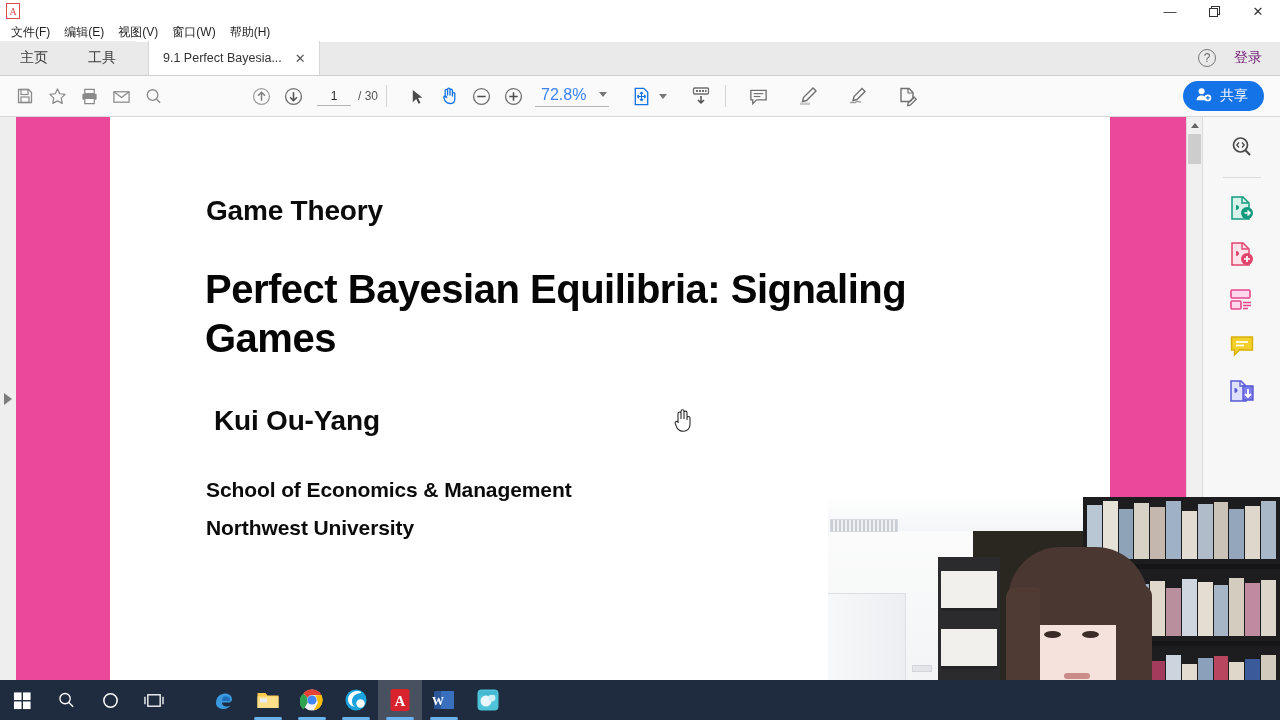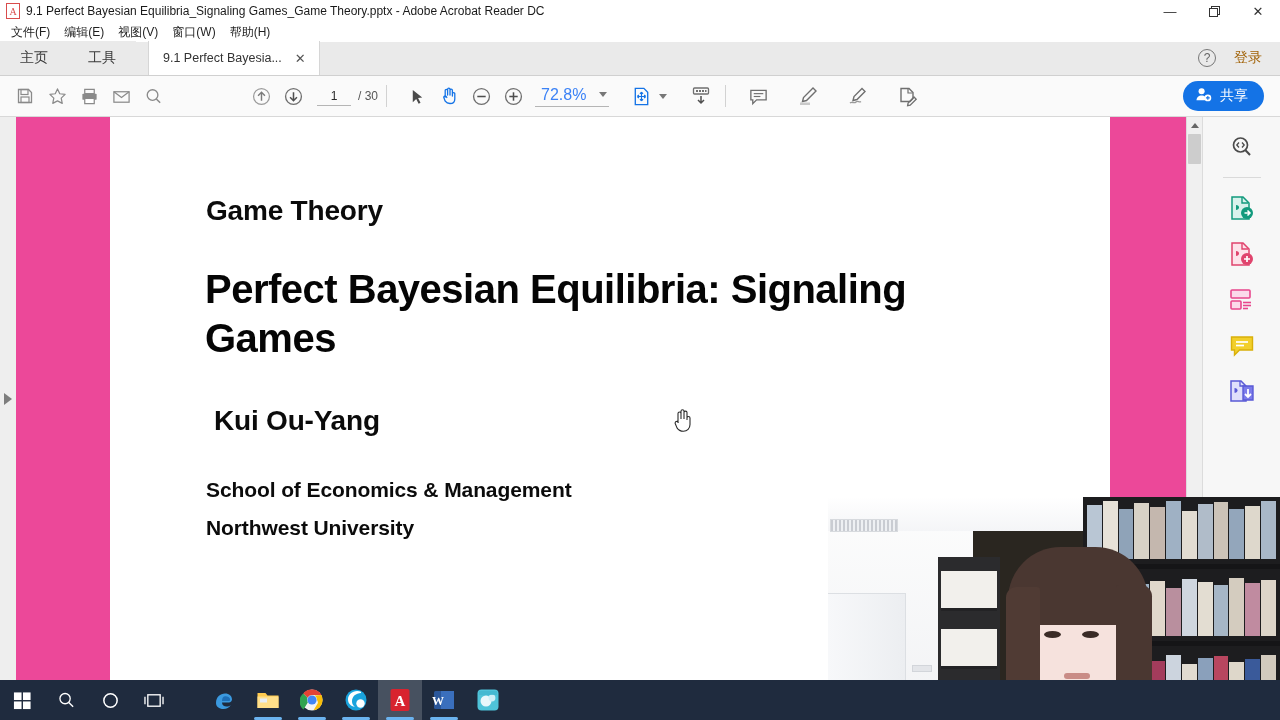--- a/index.html
+++ b/index.html
@@ -56,21 +56,21 @@
   .doctab-close { font-size: 13px; color: #555; line-height: 1; padding: 2px 3px; }
   .tabbar-right {
     margin-left: auto; display: flex; align-items: center; gap: 18px;
     padding-right: 18px; height: 34px;
   }
   .help-circle {
     width: 18px; height: 18px; border-radius: 50%; border: 1.4px solid #777;
     display: flex; align-items: center; justify-content: center;
     font-size: 12px; color: #666;
   }
-  .signin { font-size: 14px; color: #a16207; }
+  .signin { font-size: 14px; color: #701a75; }
 
   
   .toolbar {
     position: absolute; left: 0; top: 76px; width: 1280px; height: 41px;
     background: #fafafa; border-bottom: 1px solid #d8d8d8;
     display: flex; align-items: center;
   }
   .tbtn {
     width: 32px; height: 32px; display: flex; align-items: center;
     justify-content: center; border-radius: 2px;
@@ -278,21 +278,20 @@
 
 <div class="app">
 
   <div class="titlebar">
     <span class="title-icon">
       <svg width="14" height="16" viewBox="0 0 14 16">
         <rect x="0.5" y="0.5" width="13" height="15" fill="#fff" stroke="#d94c4c"></rect>
         <text x="7" y="12" font-size="10" fill="#d94c4c" text-anchor="middle" font-family="Liberation Serif, serif">A</text>
       </svg>
     </span>
-    <span class="title-text">9.1 Perfect Bayesian Equilibria_Signaling Games_Game Theory.pptx - Adobe Acrobat Reader DC</span>
     <div class="winbtns">
       <div class="winbtn">—</div>
       <div class="winbtn">
         <svg width="11" height="11" viewBox="0 0 11 11">
           <rect x="2.5" y="0.5" width="8" height="8" fill="none" stroke="#333"></rect>
           <rect x="0.5" y="2.5" width="8" height="8" fill="#fff" stroke="#333"></rect>
         </svg>
       </div>
       <div class="winbtn close">✕</div>
     </div>

